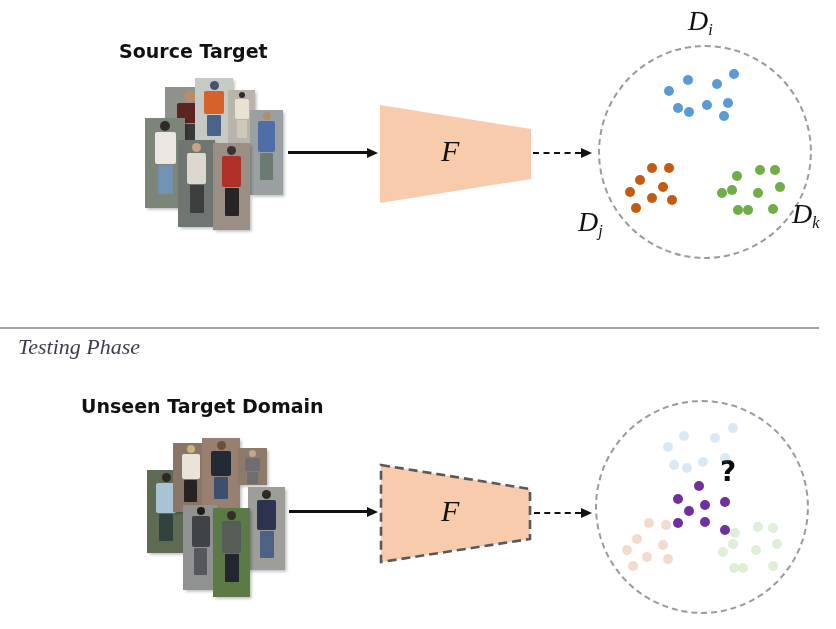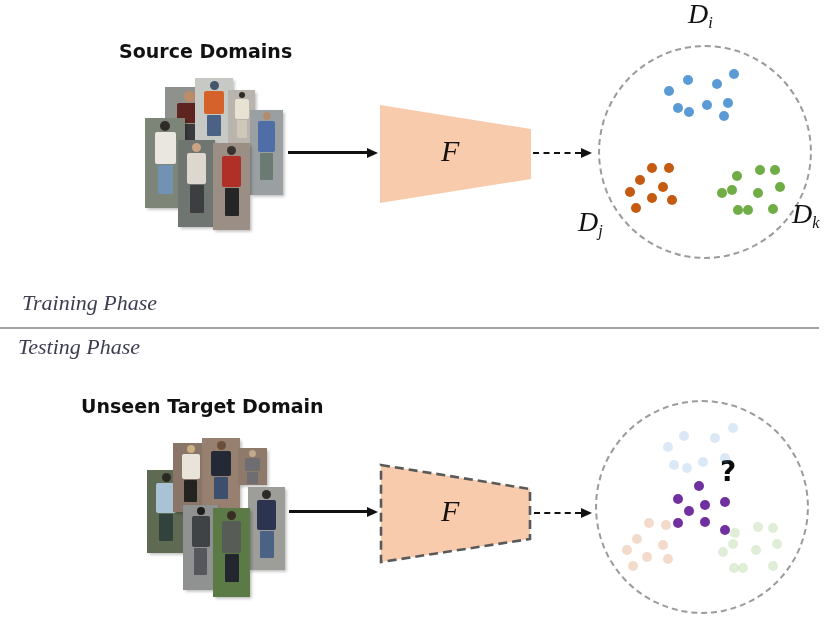--- a/index.html
+++ b/index.html
@@ -22,21 +22,21 @@
   .photo{position:absolute;box-shadow:1.5px 1.5px 3px rgba(0,0,0,0.28);display:flex;flex-direction:column;align-items:center;}
   .photo .p-head{border-radius:50%;margin-top:7%;}
   .photo .p-torso{border-radius:2px;}
   .photo .p-legs{border-radius:1px;}
 </style>
 </head>
 <body>
 
 <div id="figure">
 
-  <div class="abs section-title" style="left:119px;top:40px;">Source Domains</div>
+  <div class="abs section-title" style="left:119px;top:40px;">Source Target</div>
 
 
   <div id="photos-training" class="abs">
       <div class="photo" style="left: 165px; top: 87px; width: 50px; height: 55px; background: rgb(143, 146, 140);">
         <span class="p-head" style="width: 12px; height: 12px; background: rgb(185, 140, 106);"></span>
         <span class="p-torso" style="width: 26px; height: 20px; background: rgb(94, 36, 32); margin-top: 1px;"></span>
         <span class="p-legs" style="width: 19px; height: 18px; background: rgb(58, 58, 60); margin-top: 1px;"></span>
       </div>
       <div class="photo" style="left: 195px; top: 78px; width: 38px; height: 65px; background: rgb(199, 201, 196);">
         <span class="p-head" style="width: 9px; height: 9px; background: rgb(67, 86, 107);"></span>
@@ -80,31 +80,30 @@
   </svg>
   <div class="abs encoder-f" style="left:441px;top:134px;">F</div>
 
   <div class="arrow" style="left:533px;top:147px;width:59px;height:11px;">
     <span class="shaft-dashed"></span>
       <span class="head"></span>
   </div>
 
   <div class="feature-circle" style="left:598px;top:45px;width:214px;height:214px;"></div>
 
-  <div class="abs math-label" style="left:688px;top:0;font-size:28px;">
+  <div class="abs math-label" style="left:688px;top:7px;font-size:28px;">
     <span>D</span><sub>i</sub>
   </div>
   <div class="abs math-label" style="left:578px;top:208px;font-size:28px;">
     <span>D</span><sub>j</sub>
   </div>
   <div class="abs math-label" style="left:792px;top:200px;font-size:28px;">
     <span>D</span><sub>k</sub>
   </div>
 
-  <div class="abs phase-label" style="left:22px;top:290px;">Training Phase</div>
   <div class="divider" style="left:0;top:327px;width:819px;"></div>
   <div class="abs phase-label" style="left:18px;top:334px;">Testing Phase</div>
 
   <div class="abs section-title" style="left:81px;top:395px;">Unseen Target Domain</div>
 
   <div id="photos-testing" class="abs">
       <div class="photo" style="left: 147px; top: 470px; width: 38px; height: 83px; background: rgb(94, 107, 82);">
         <span class="p-head" style="width: 9px; height: 9px; background: rgb(44, 40, 36);"></span>
         <span class="p-torso" style="width: 20px; height: 30px; background: rgb(169, 195, 212); margin-top: 1px;"></span>
         <span class="p-legs" style="width: 14px; height: 27px; background: rgb(50, 66, 60); margin-top: 1px;"></span>

